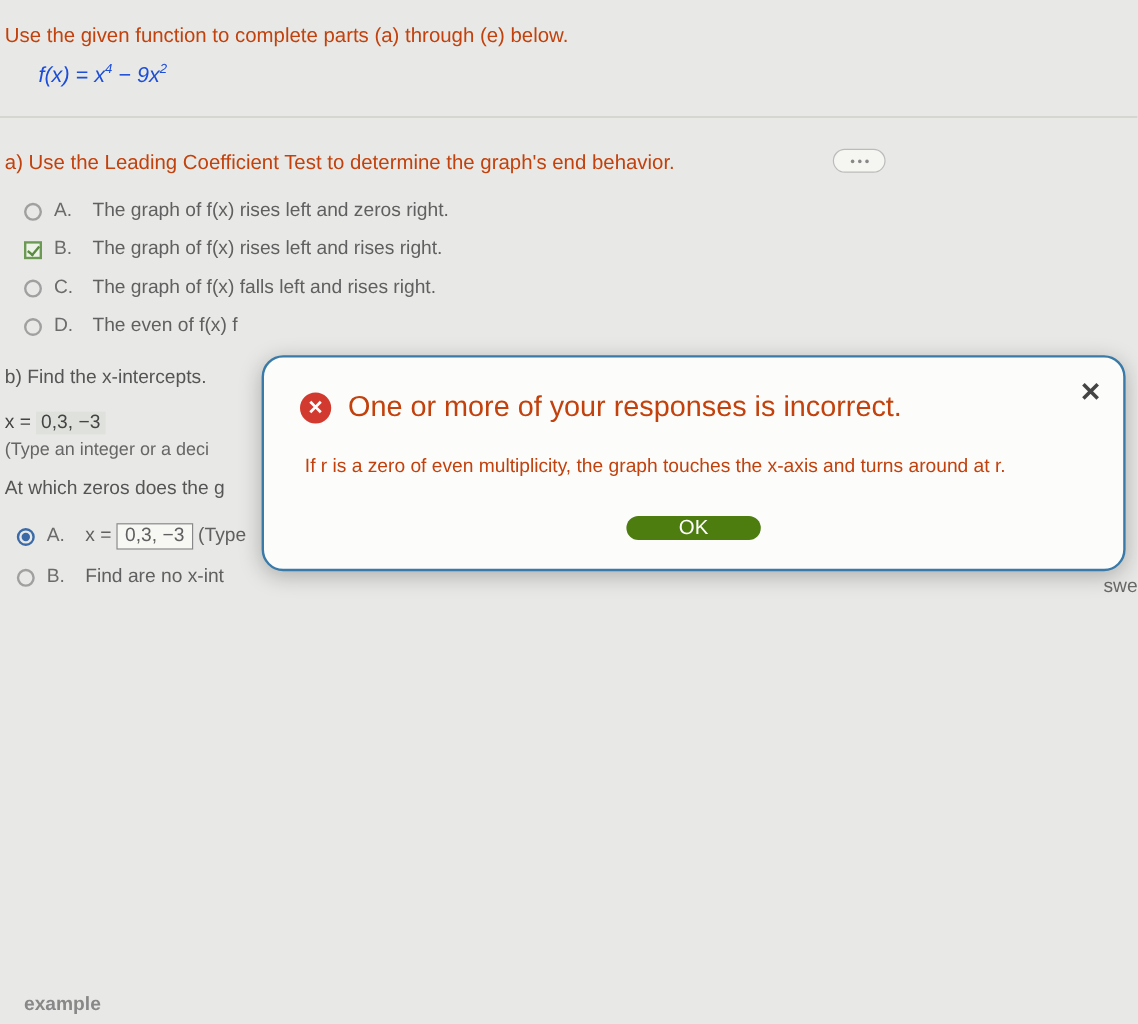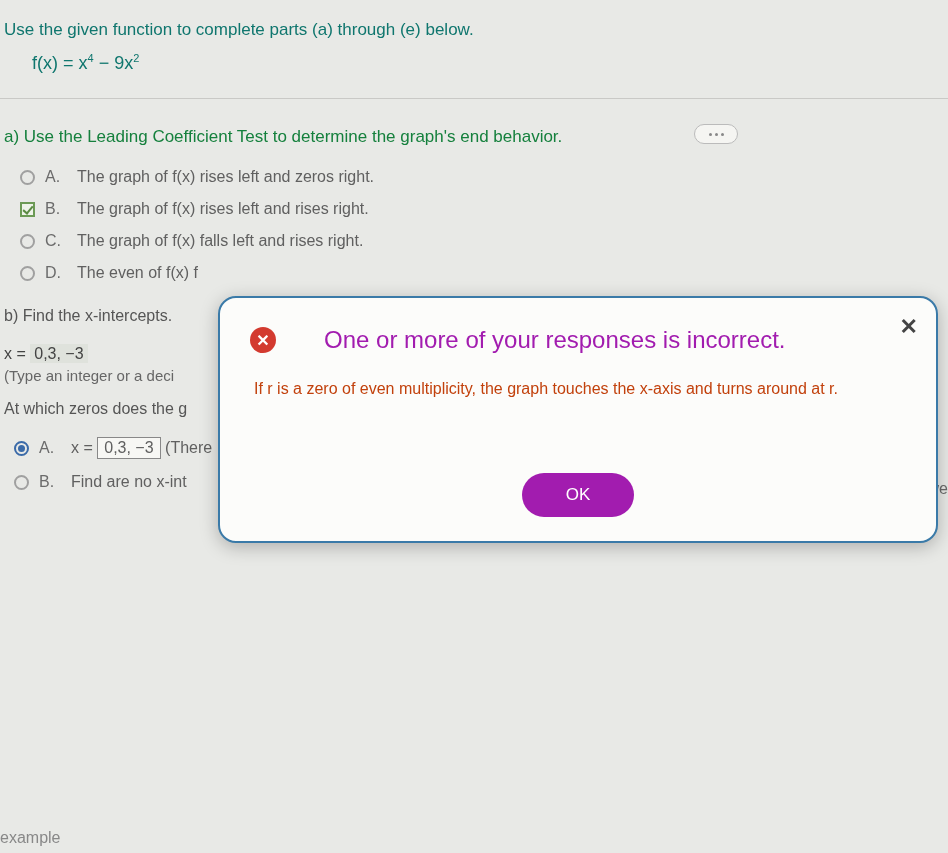--- a/index.html
+++ b/index.html
@@ -12,26 +12,27 @@
     overflow: hidden;
     color: #4a4a4a;
     font-size: 16px;
   }
   .page {
     padding: 20px 0 0 0;
   }
   .instruction {
     padding: 0 12px 8px 4px;
     font-size: 17px;
-    color: #0f766e;
+    color: #c2410c;
   }
   .formula {
     padding: 4px 0 18px 32px;
     font-size: 18px;
-    color: #0f766e;
+    color: #1d4ed8;
+    font-style: italic;
   }
   .formula sup { font-size: 11px; vertical-align: super; }
   .hr-thin {
     border: none;
     border-top: 1px solid #c9c9c6;
     margin: 6px 0 28px 0;
   }
   .dots-btn {
     position: absolute;
     right: 210px;
@@ -45,21 +46,21 @@
     align-items: center;
     justify-content: center;
     gap: 3px;
   }
   .dots-btn span {
     width: 3px; height: 3px; background:#888; border-radius:50%;
   }
   .question-a {
     padding: 0 12px 14px 4px;
     font-size: 17px;
-    color: #15803d;
+    color: #c2410c;
   }
   .options {
     padding: 0 0 0 20px;
   }
   .opt {
     display: flex;
     align-items: center;
     gap: 10px;
     padding: 7px 0;
     font-size: 16px;
@@ -147,22 +148,21 @@
     width:26px; height:26px;
     border-radius:50%;
     background:#d33a2f;
     color:#fff;
     display:flex; align-items:center; justify-content:center;
     font-weight:bold; font-size:16px;
     flex-shrink:0;
   }
   .modal .title {
     font-size:24px;
-    color:#a21caf;
-    margin-left:34px;
+    color:#c2410c;
   }
   .modal .close {
     position:absolute;
     right:18px; top:16px;
     font-size:22px;
     color:#444;
     cursor:pointer;
     font-weight:bold;
   }
   .modal .body {
@@ -170,33 +170,32 @@
     font-size:16px;
     color:#c2410c;
     line-height:1.4;
   }
   .modal .footer {
     text-align:center;
     padding-top:22px;
   }
   .modal .ok-btn {
     display:inline-block;
-    background:#a21caf;
+    background:#4d7c0f;
     color:#fff;
     border:none;
     border-radius:24px;
-    padding:12px 44px;
+    padding:0 44px;
     font-size:17px;
     cursor:pointer;
-    margin-top:43px;
   }
   .bottom-cut {
     position:absolute;
-    left:0; bottom:6px;
-    font-size:16px; color:#888;
+    left:20px; bottom:6px;
+    font-size:16px; color:#888;font-weight:bold;
   }
 </style>
 </head>
 <body>
 
 <div class="page">
 
   <div class="instruction">Use the given function to complete parts (a) through (e) below.</div>
 
   <div class="formula">
@@ -243,21 +242,21 @@
   </div>
   <div class="hint">(Type an integer or a deci</div>
 
   <div class="subq">At which zeros does the g</div>
 
   <div class="options" style="padding-left:14px;">
     <div class="opt">
       <span class="radio selected"></span>
       <span class="letter">A.</span>
       <span>
-        <span>x = </span><span class="input-box">0,3, −3</span><span> (There</span>
+        <span>x = </span><span class="input-box">0,3, −3</span><span> (Type</span>
       </span>
     </div>
     <div class="opt">
       <span class="radio"></span>
       <span class="letter">B.</span>
       <span>Find are no x-int</span>
     </div>
   </div>
 
 </div>

